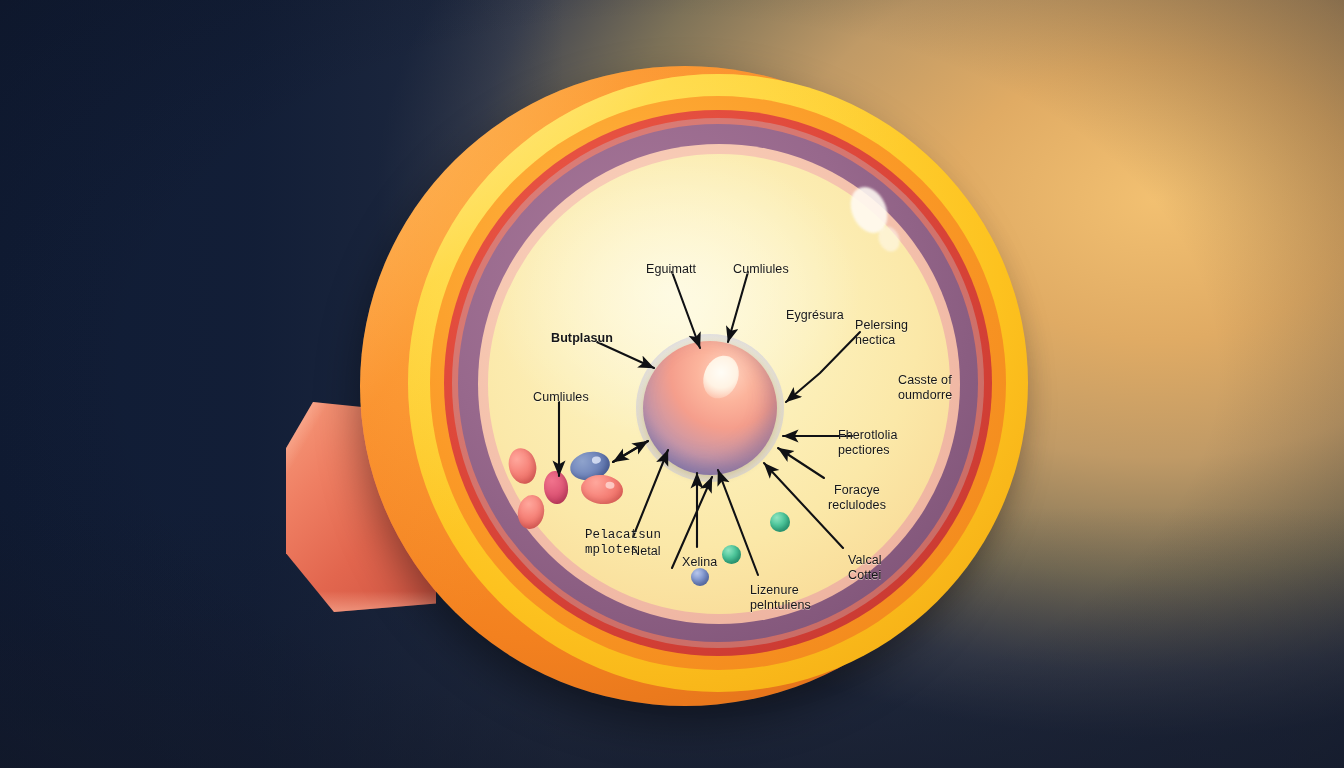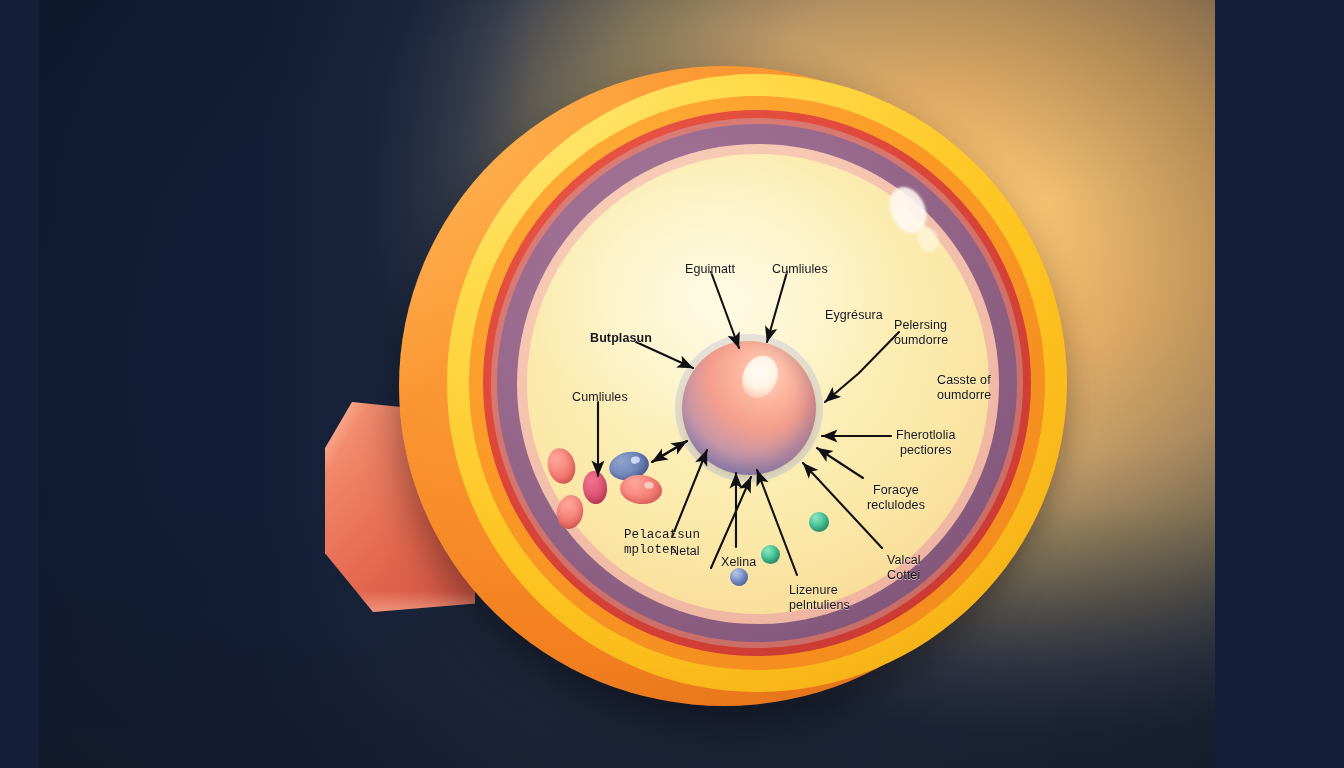--- a/index.html
+++ b/index.html
@@ -2,21 +2,21 @@
 <html><head>
 <meta charset="utf-8">
 <title>Follicle Cross-Section Diagram</title>
 <style>
   html,body{margin:0;padding:0;}
   body{
     width:1344px;height:768px;overflow:hidden;
     font-family:"Liberation Sans","DejaVu Sans",sans-serif;
     background:#14203a;
   }
-  #stage{position:relative;width:1176px;height:768px;overflow:hidden;margin-left:39px;}
+  #stage{position:relative;width:1344px;height:768px;overflow:hidden;}
 
   
   .bg-base{
     position:absolute;inset:0;
     background:
       radial-gradient(ellipse 58% 70% at 86% 26%, #f2c071 0%, #e0ab64 26%, #c09a66 48%, #7d7258 70%, #3d4250 88%, #222c42 100%),
       linear-gradient(100deg, #101c35 0%, #132039 24%, #1d2742 40%, #3a3c46 56%, #6d6354 72%, #b2905f 88%, #c89c63 100%);
   }
   .bg-vig{
     position:absolute;inset:0;
@@ -270,25 +270,25 @@
         <path d="M 648 441 L 613 462" marker-end="url(#ah)"></path>
       </g>
   </svg>
 
   <div id="labels">
       <div class="lbl" style="left: 646px; top: 262px;">Eguimatt</div>
       <div class="lbl" style="left: 733px; top: 262px; text-align: right;">Cumliules</div>
       <div class="lbl" style="left: 551px; top: 331px; font-weight: bold;">Butplasun</div>
       <div class="lbl" style="left: 786px; top: 308px;">Eygrésura</div>
       <div class="lbl" style="left: 855px; top: 318px;">Pelersing
-oumdorre</div>
+nectica</div>
       <div class="lbl" style="left: 533px; top: 390px;">Cumliules</div>
       <div class="lbl" style="left: 898px; top: 373px;">Casste of
 oumdorre</div>
-      <div class="lbl" style="left: 857px; top: 428px; text-align: center;">Fherotlolia
+      <div class="lbl" style="left: 838px; top: 428px;">Fherotlolia
 pectiores</div>
       <div class="lbl" style="left: 828px; top: 483px; text-align: center;">Foracye
 reclulodes</div>
       <div class="lbl" style="left: 585px; top: 528px; font-family: Liberation Mono, monospace;">Pelacatsun
 mplotes</div>
       <div class="lbl" style="left: 848px; top: 553px;">Valcal
 Cottei</div>
       <div class="lbl" style="left: 682px; top: 555px;">Xelina</div>
       <div class="lbl" style="left: 631px; top: 544px;">Netal</div>
       <div class="lbl" style="left: 750px; top: 583px;">Lizenure

